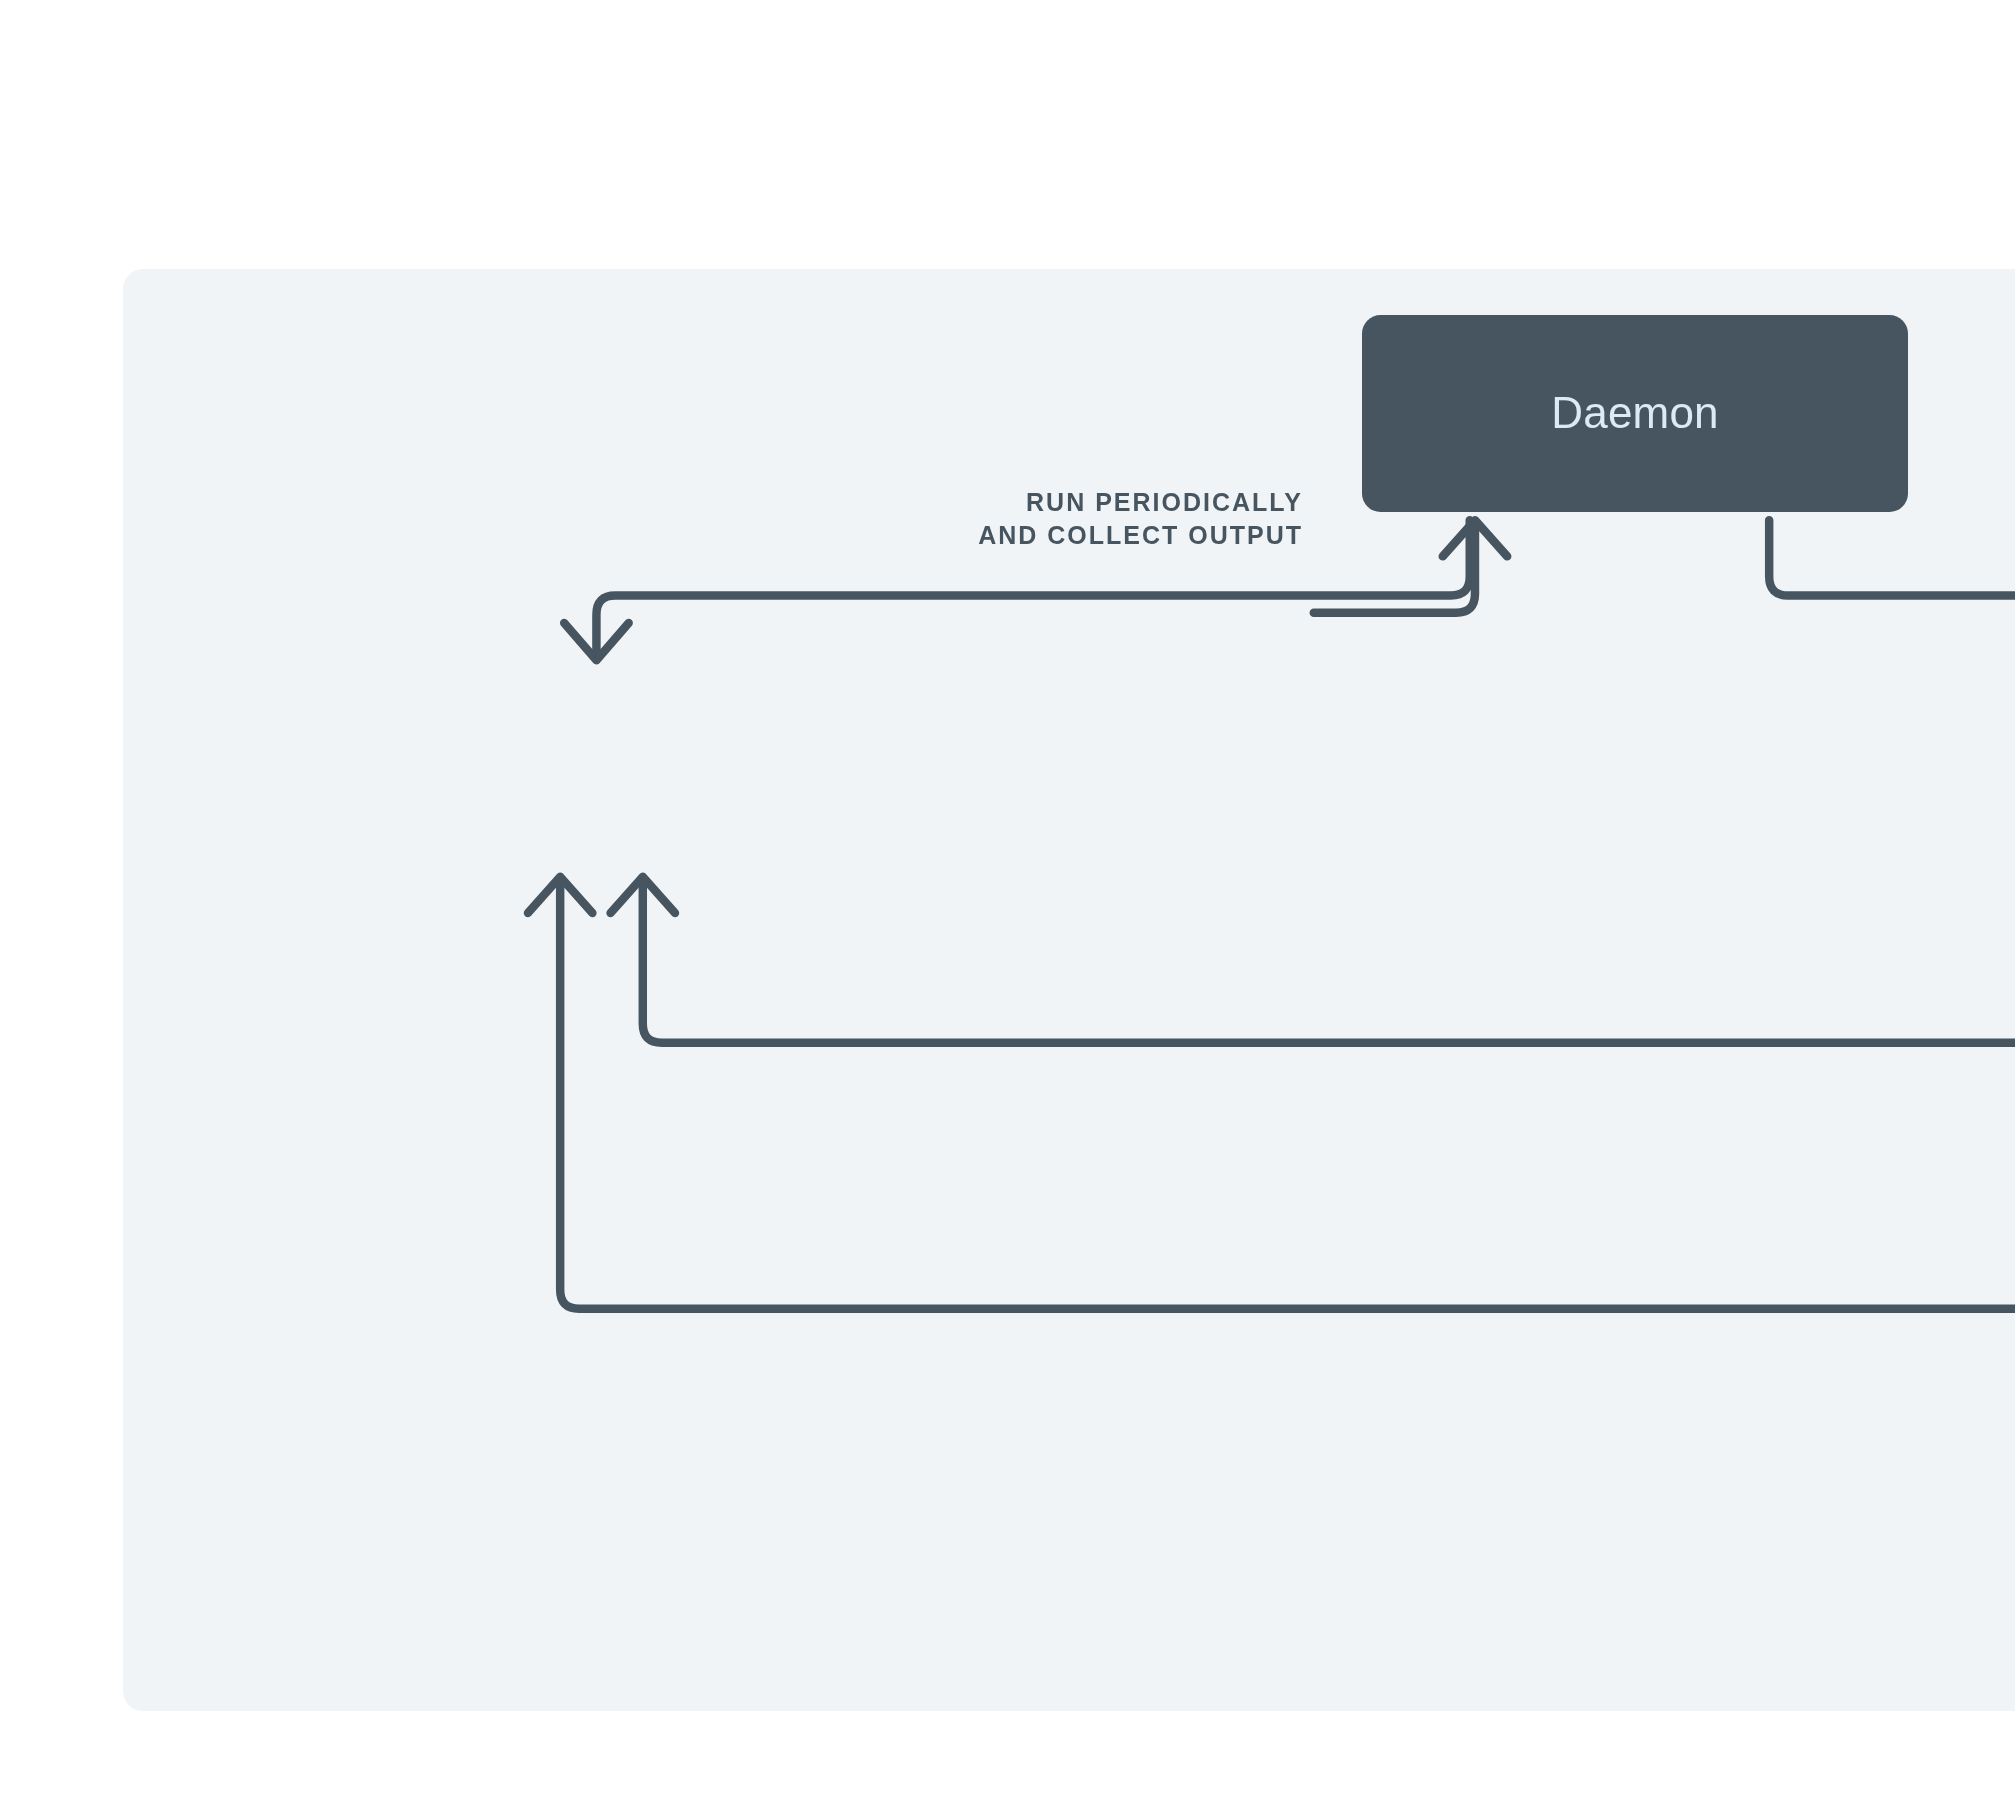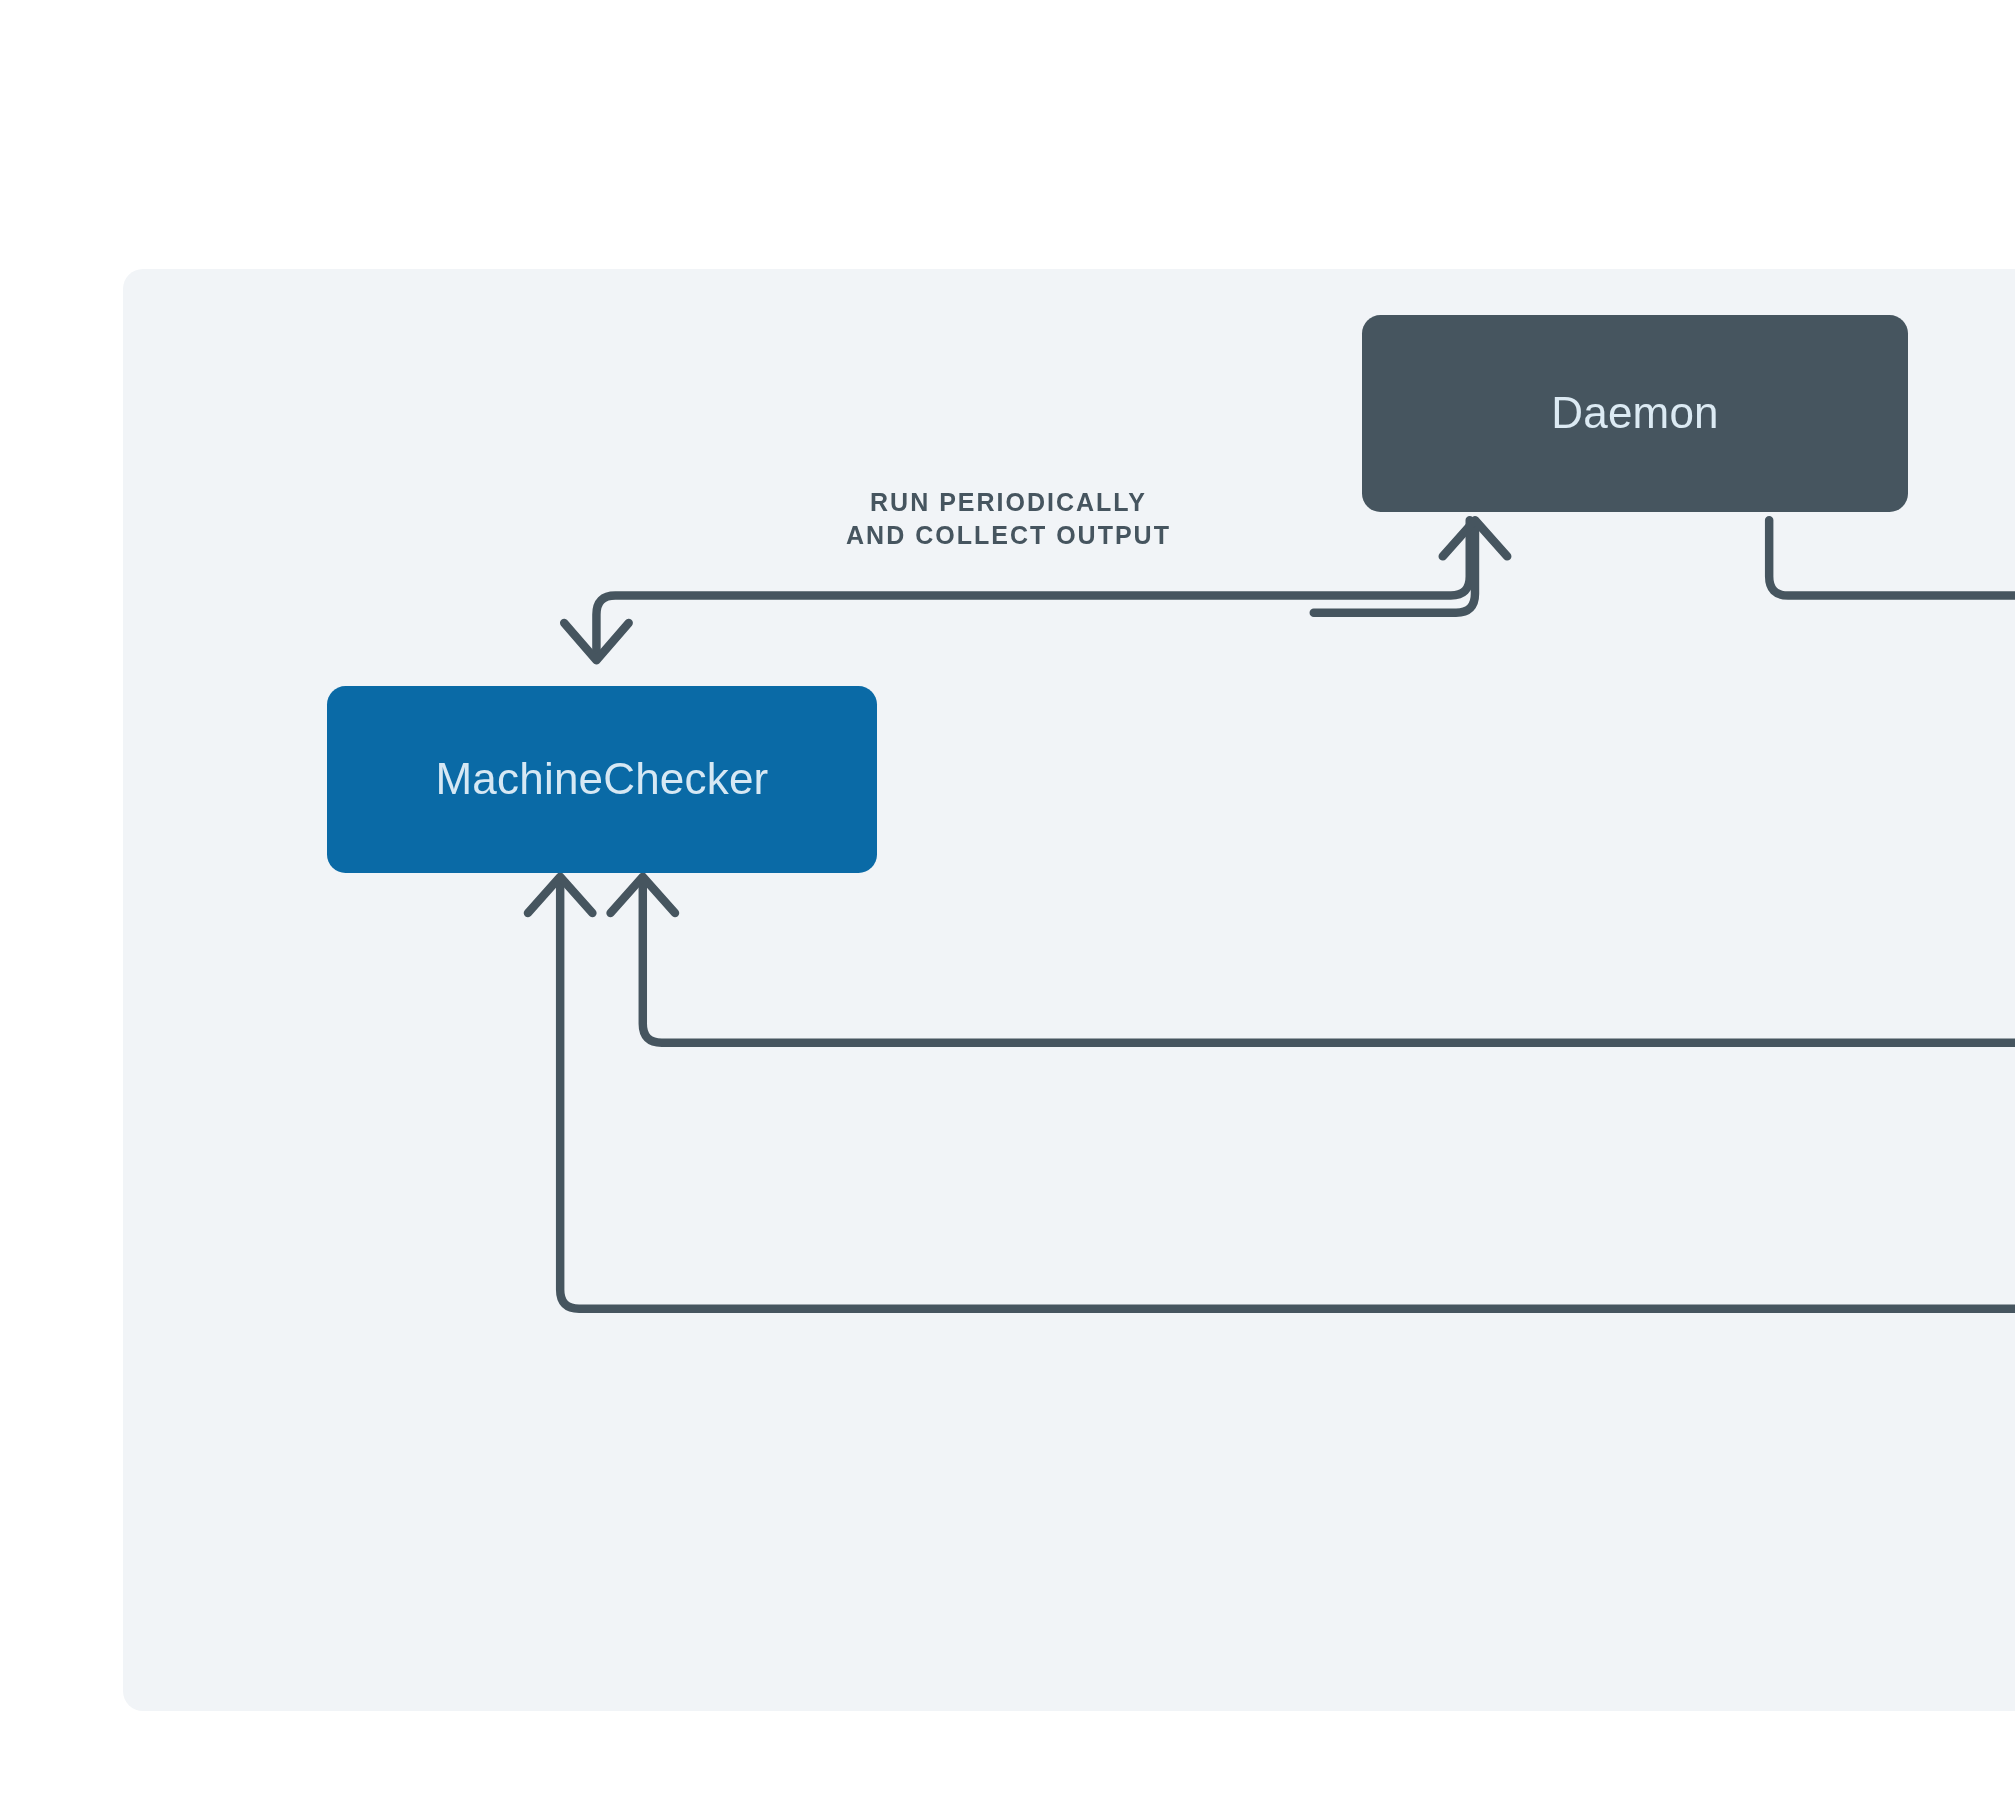--- a/index.html
+++ b/index.html
@@ -68,22 +68,23 @@
     position:absolute;
     font-size:25px;
     font-weight:700;
     letter-spacing:2px;
     color:#46555F;
     line-height:1.32;
     text-align:center;
     white-space:pre-line;
   }
   .edge-label-left{
-    left:690px; top:486px;
+    left:666px; top:486px;
     width:637px;
+    text-align:right;
   }
   .edge-label-right{
     left:1854px; top:486px;
     width:637px;
   }
 
   
   .edges{
     position:absolute;
     left:0;top:0;
@@ -149,18 +150,15 @@
   <div class="edge-label edge-label-left">RUN PERIODICALLY
 AND COLLECT OUTPUT</div>
 
   <div class="edge-label edge-label-right">CREATE ALERT IF A
 SERVER CHECK FAILS</div>
 
   <div class="node node-daemon">
     <span class="node-label">Daemon</span>
   </div>
 
-  <div class="node node-machinechecker">
-    <span class="node-label">MachineChecker</span>
-  </div>
 
 </div>
 
 
 </body></html>

